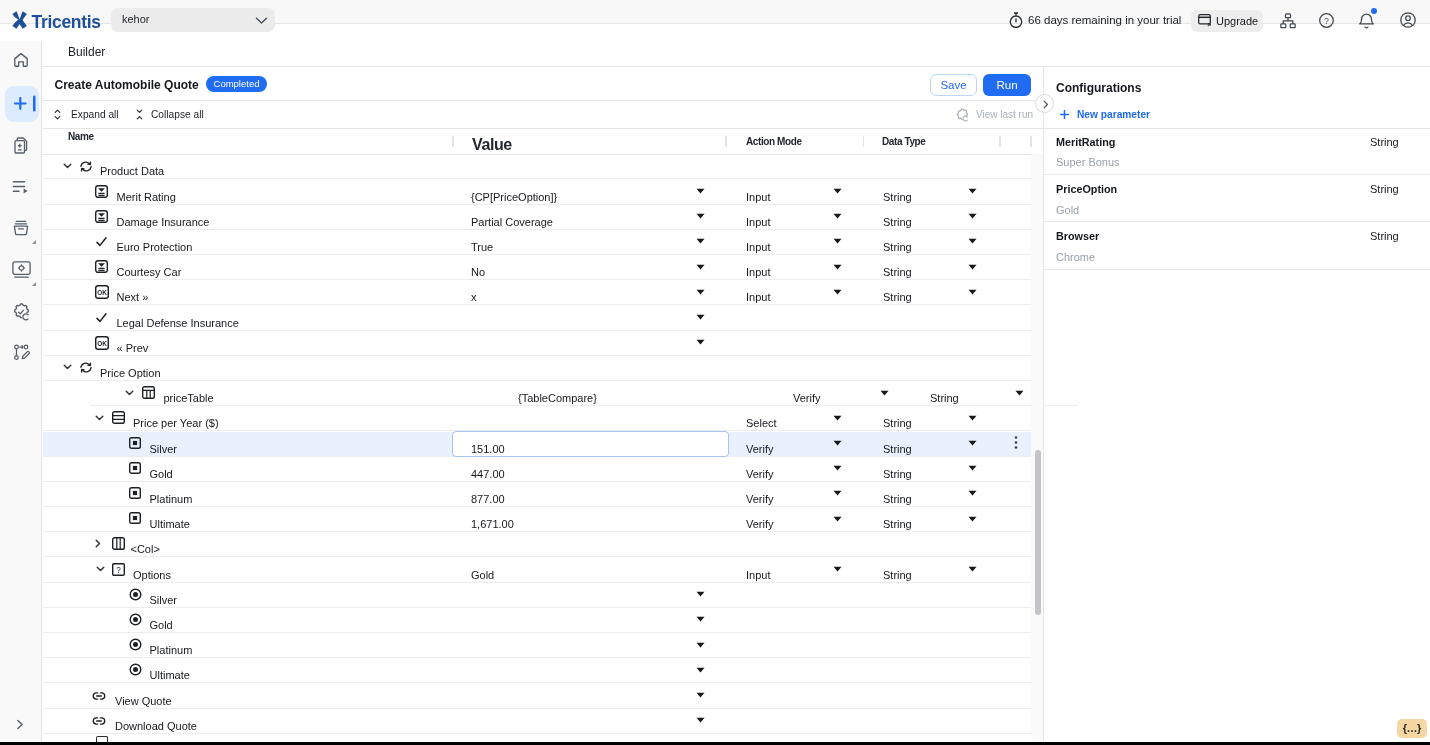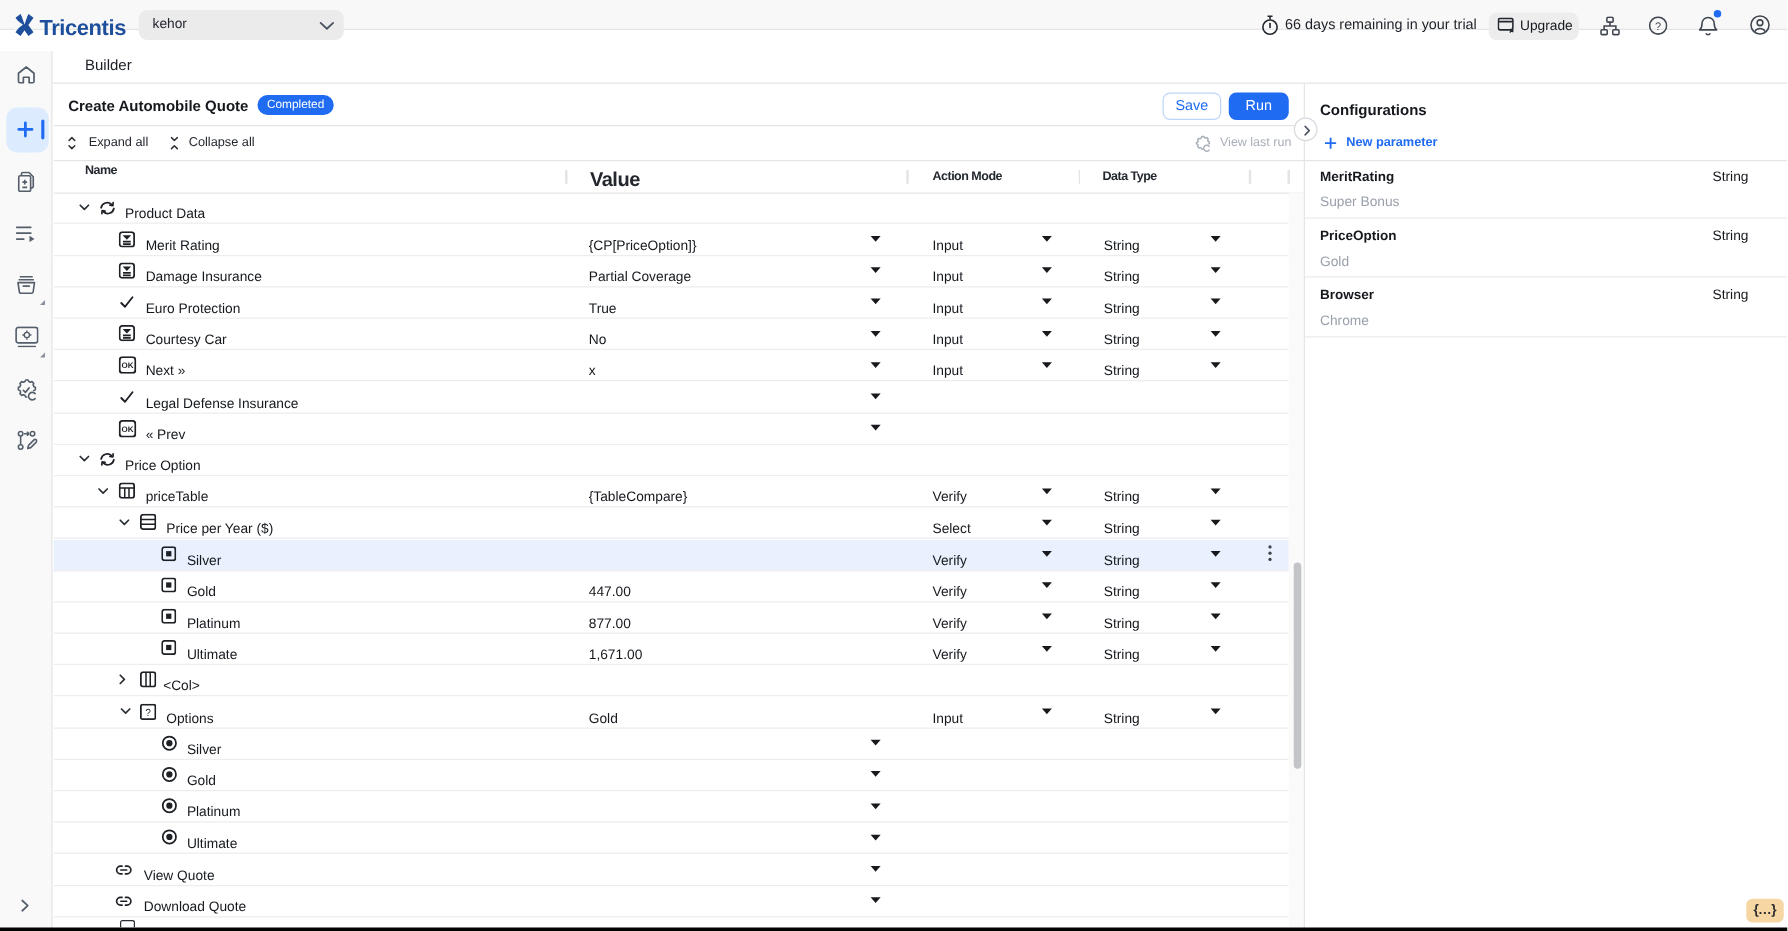--- a/index.html
+++ b/index.html
@@ -284,21 +284,21 @@
       <path d="M1.2 1.2L4.5 4.5l3.3-3.3" stroke="#2b3036" stroke-width="1.4" fill="none" stroke-linecap="round" stroke-linejoin="round"></path>
     </svg>
     <span class="ric" style="left:34.5px;top:5.5px"><svg width="16" height="13" viewBox="0 0 16 13" fill="none">
         <path d="M2.9 6.2a5 5 0 0 1 8.3-2.7" stroke="#1d2025" stroke-width="1.4" stroke-linecap="round"></path>
         <path d="M12.5 2.1l-.2 2.5-2.4-.5" stroke="#1d2025" stroke-width="1.35" stroke-linecap="round" stroke-linejoin="round" fill="none"></path>
         <path d="M13.1 6.8a5 5 0 0 1-8.3 2.7" stroke="#1d2025" stroke-width="1.4" stroke-linecap="round"></path>
         <path d="M3.5 10.9l.2-2.5 2.4.5" stroke="#1d2025" stroke-width="1.35" stroke-linecap="round" stroke-linejoin="round" fill="none"></path>
       </svg></span>
     <span class="rtxt" style="left:57px">Price Option</span>
   </div>
-<div class="row" style="top:381.1px;height:25.2px;">
+<div class="row" style="top:381.1px;height:25.2px;margin-left:47px;">
     <svg class="chv" style="left:35px;top:8.5px" width="9" height="6" viewBox="0 0 9 6">
       <path d="M1.2 1.2L4.5 4.5l3.3-3.3" stroke="#2b3036" stroke-width="1.4" fill="none" stroke-linecap="round" stroke-linejoin="round"></path>
     </svg>
     <span class="ric" style="left:52px;top:5px"><svg width="13" height="13" viewBox="0 0 13 13" fill="none">
         <rect x="0.7" y="0.7" width="11.6" height="11.6" rx="1.8" stroke="#1d2025" stroke-width="1.4"></rect>
         <path d="M0.7 4.4h11.6M4.8 4.4v7.9M8.2 4.4v7.9" stroke="#1d2025" stroke-width="1.2"></path>
       </svg></span>
     <span class="rtxt" style="left:73.5px">priceTable</span>
     <span class="rtxt" style="left:428px">{TableCompare}</span>
     <span class="rtxt" style="left:703px">Verify</span>
@@ -327,20 +327,23 @@
     <svg class="car" style="left:924.5px" width="9" height="6" viewBox="0 0 9 6">
       <path d="M0.5 0.8h8l-4 4.6z" fill="#17191d"></path>
     </svg>
   </div>
 <div class="row" style="top:431.5px;height:25.2px;background:#e8f1fd;">
     <span class="ric" style="left:85.5px;top:5px"><svg width="12" height="12" viewBox="0 0 12 12" fill="none">
         <rect x="0.7" y="0.7" width="10.6" height="10.6" rx="1.8" stroke="#1d2025" stroke-width="1.4"></rect>
         <rect x="3.9" y="3.9" width="4.2" height="4.2" fill="#1d2025"></rect>
       </svg></span>
     <span class="rtxt" style="left:106.5px">Silver</span>
+    <div class="abs" style="left:409px;top:-0.2px;width:277px;height:25.4px;background:#fff;border:1px solid #a5c6f2;border-radius:4px">
+      <span class="rtxt" style="left:18px">151.00</span>
+    </div>
     <span class="rtxt" style="left:703px">Verify</span>
     <svg class="car" style="left:789.5px" width="9" height="6" viewBox="0 0 9 6">
       <path d="M0.5 0.8h8l-4 4.6z" fill="#17191d"></path>
     </svg>
     <span class="rtxt" style="left:840px">String</span>
     <svg class="car" style="left:924.5px" width="9" height="6" viewBox="0 0 9 6">
       <path d="M0.5 0.8h8l-4 4.6z" fill="#17191d"></path>
     </svg>
     <div class="abs" style="left:970.5px;top:3.5px;width:4px;height:15px"><svg width="4" height="15">
         <circle cx="2" cy="2.5" r="1.3" fill="#3c4149"></circle>

